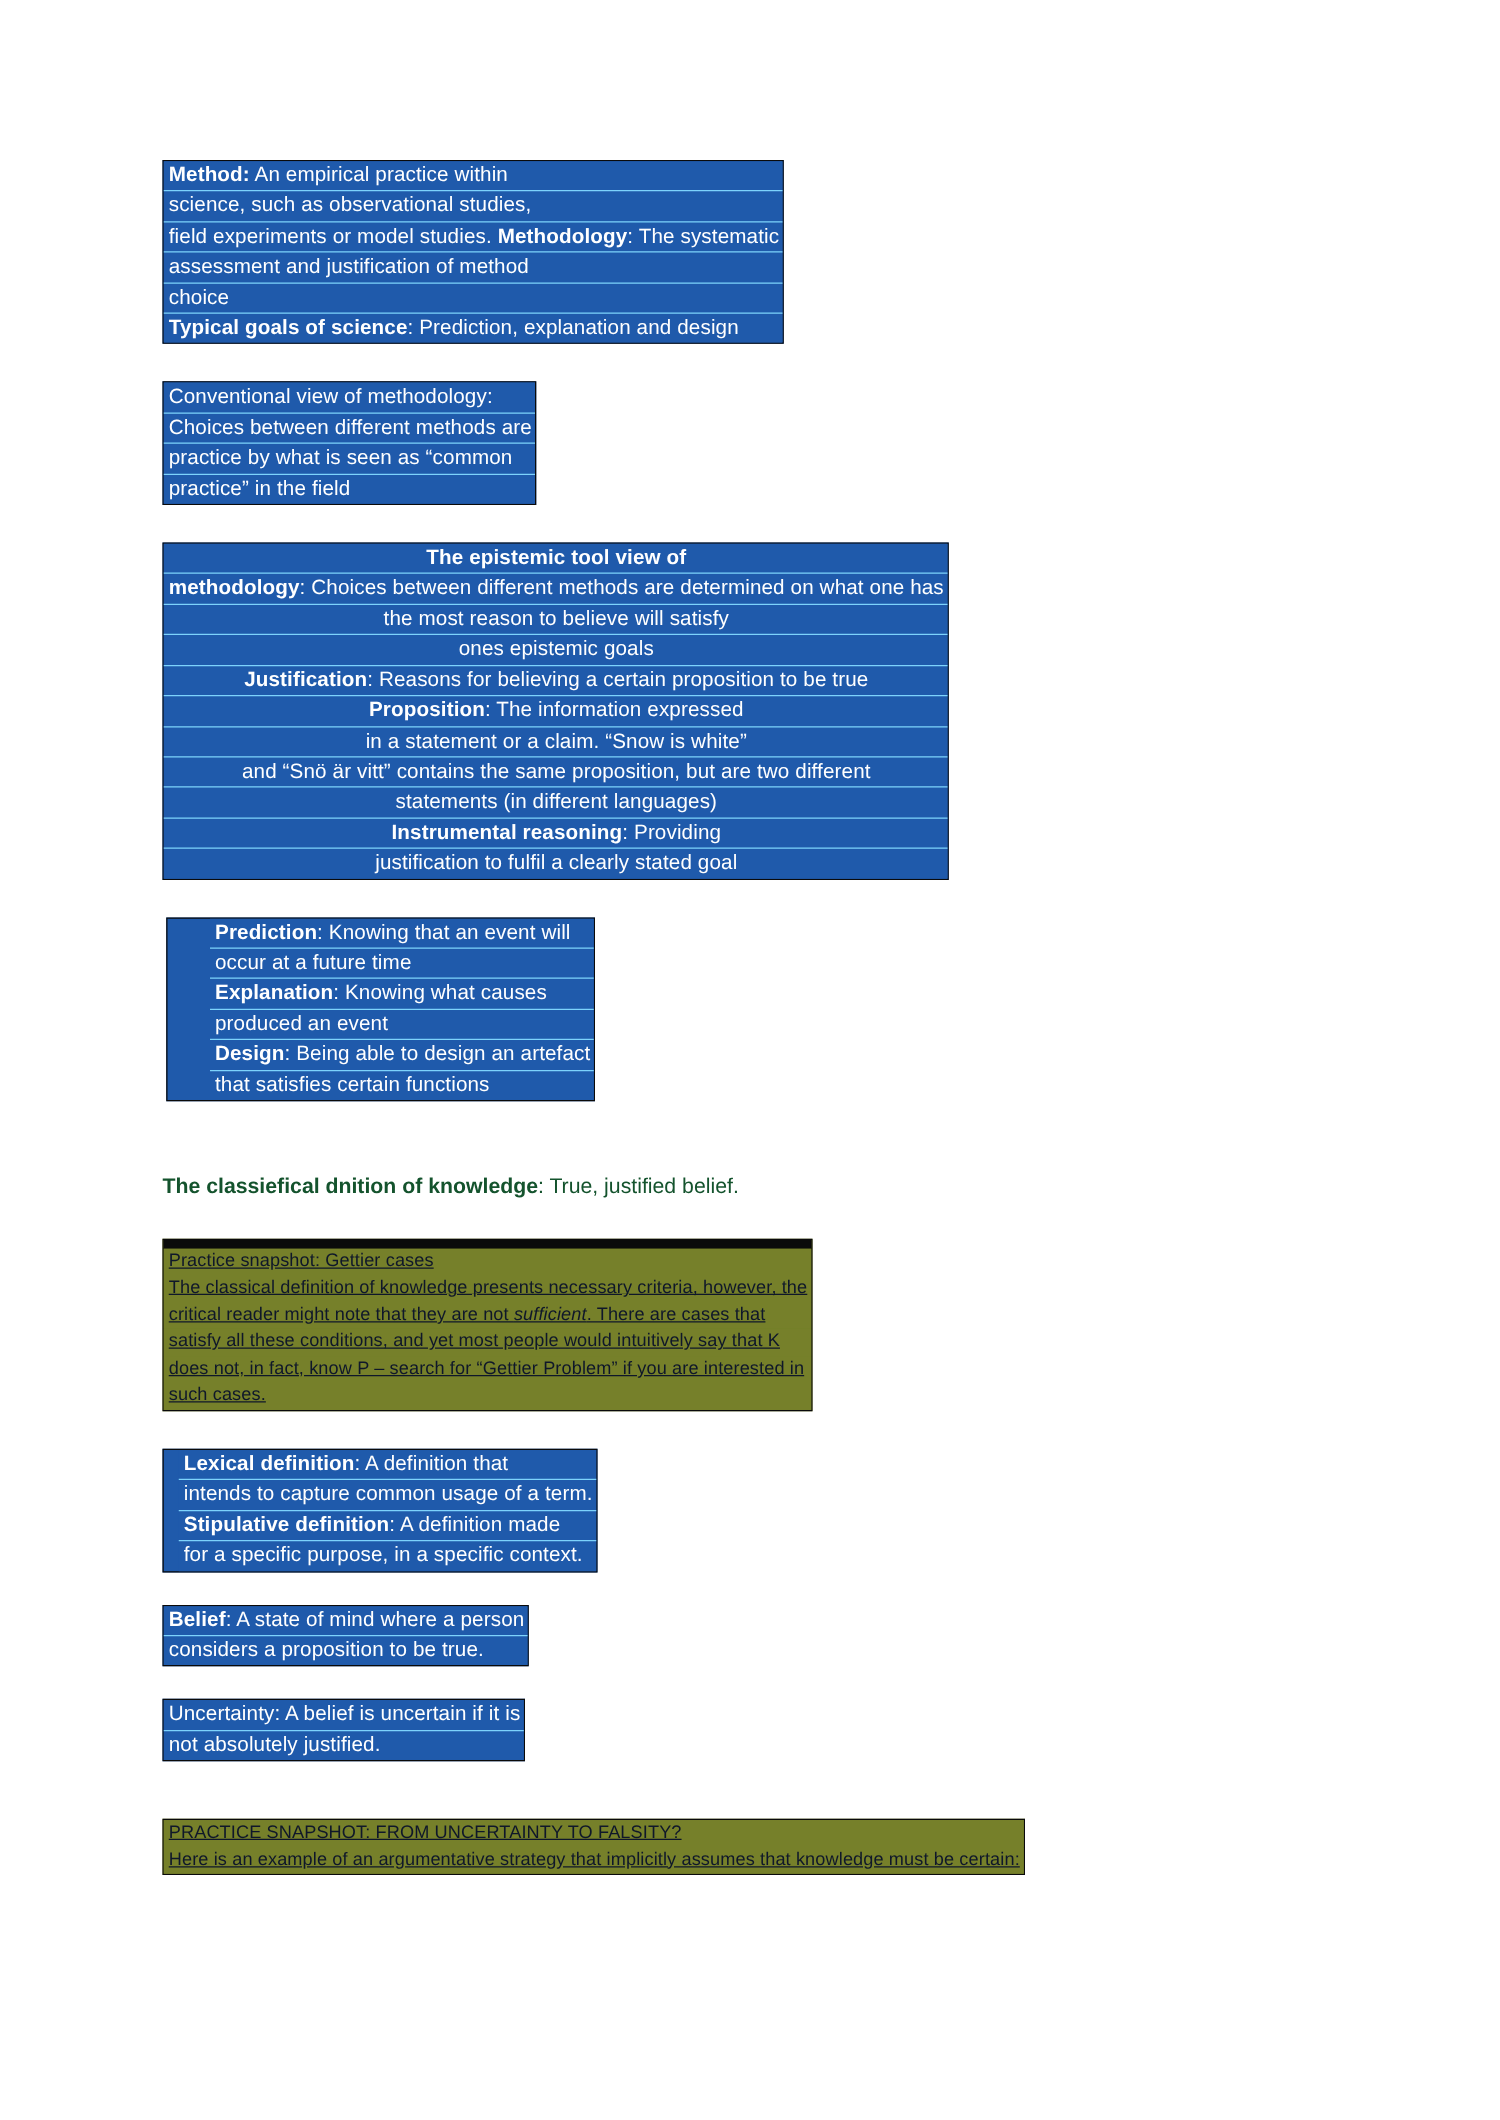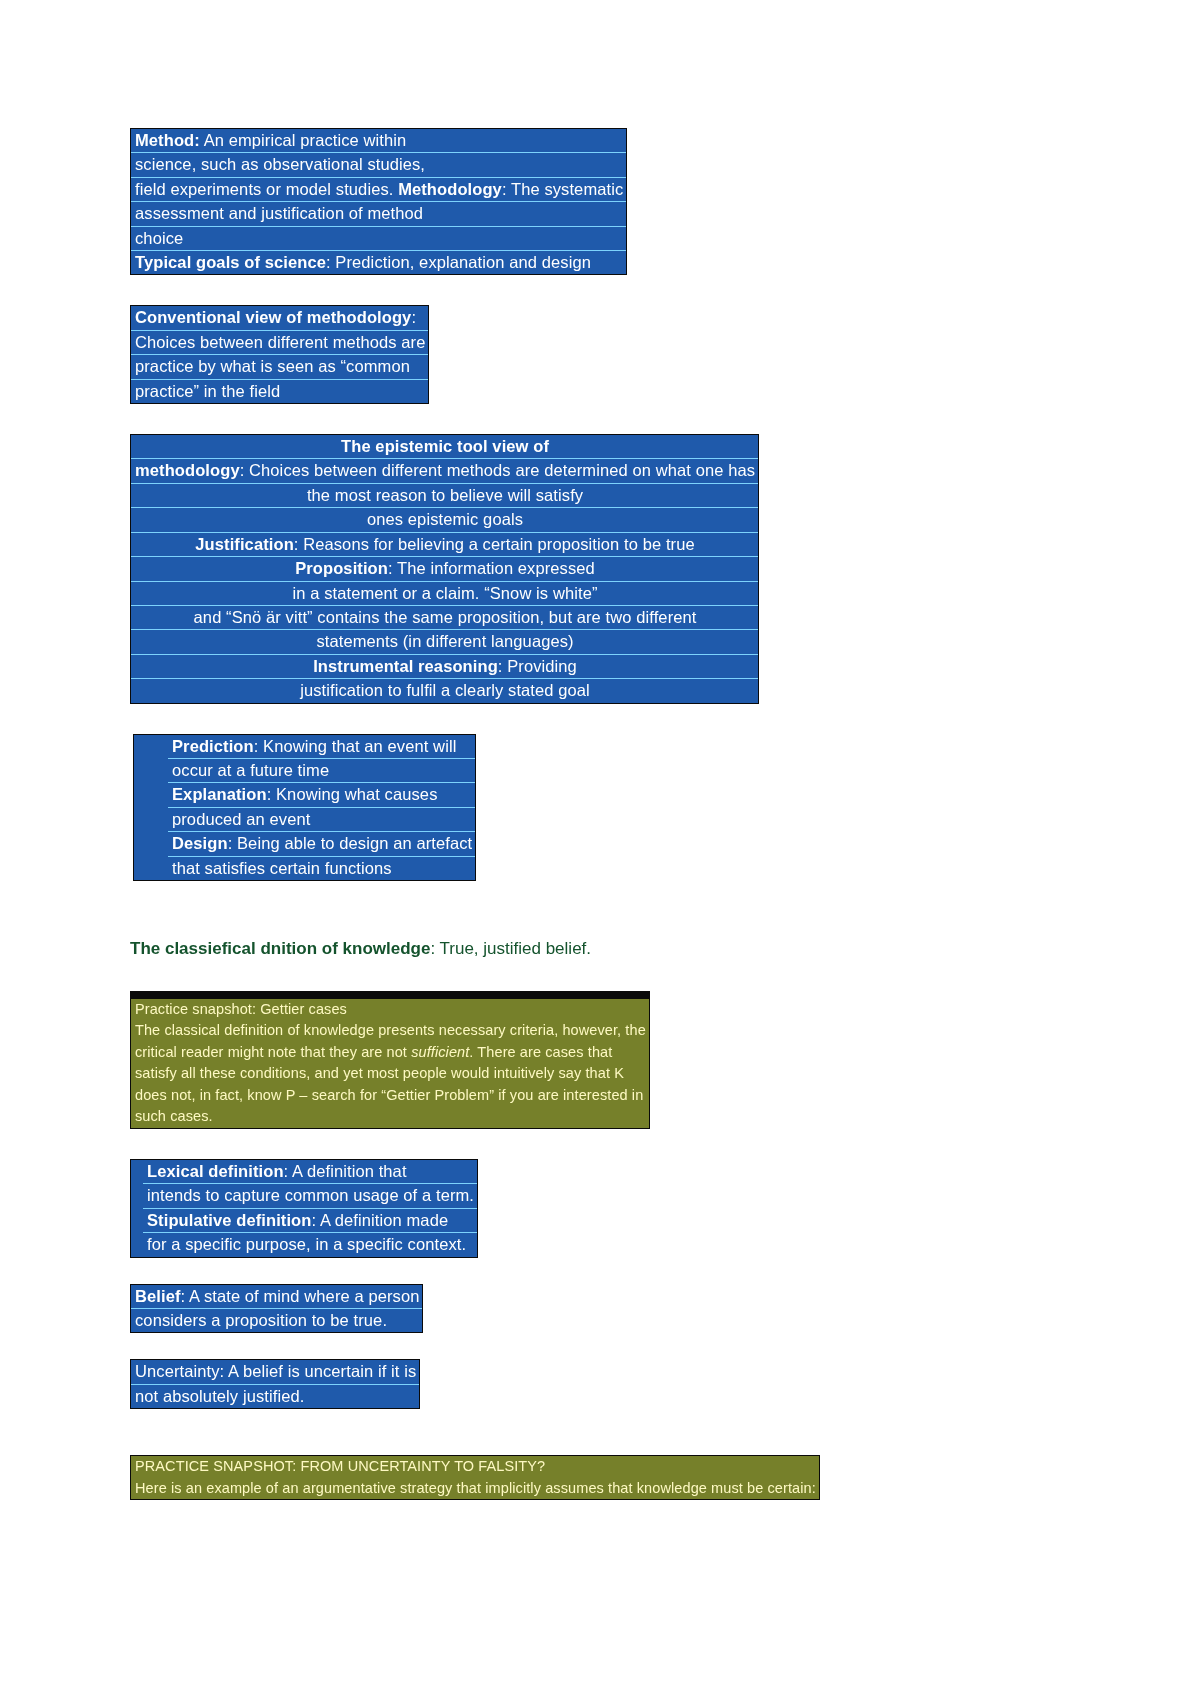--- a/index.html
+++ b/index.html
@@ -34,21 +34,22 @@
     border: 1.5px solid #0a0a0a;
     padding: 0;
     line-height: 1.0;
   }
   .hl-blue {
     background: #1f5aab;
     color: #ffffff;
   }
   .hl-olive {
     background: #76802a;
-    color: #fef9c3;
+    color: #0f172a;
+    text-decoration: underline;
   }
   .block-wrap { display: block; }
 
   .ln {
     display: block;
     font-size: 16.5px;
     line-height: 23.4px;
     white-space: pre;
     padding: 0 3px 0 4px;
     letter-spacing: 0.1px;
@@ -104,21 +105,21 @@
 <div class="page">
   <div class="content">
 
     <div class="block-wrap">
       <span class="hl-block hl-blue blk-method"><span class="ln"><span style="font-weight: bold;">Method:</span><span> An empirical practice within</span></span><span class="ln"><span>science, such as observational studies,</span></span><span class="ln"><span>field experiments or model studies. </span><span style="font-weight: bold;">Methodology</span><span>: The systematic</span></span><span class="ln"><span>assessment and justification of method</span></span><span class="ln"><span>choice</span></span><span class="ln"><span style="font-weight: bold;">Typical goals of science</span><span>: Prediction, explanation and design</span></span></span>
     </div>
 
     <div class="gap-md"></div>
 
     <div class="block-wrap">
-      <span class="hl-block hl-blue blk-conv"><span class="ln"><span style="font-weight: bold;">Conventional view of methodology</span><span>:</span></span><span class="ln"><span>Choices between different methods are</span></span><span class="ln"><span>practice by what is seen as “common</span></span><span class="ln"><span>practice” in the field</span></span></span>
+      <span class="hl-block hl-blue blk-conv"><span class="ln"><span style="font-weight: normal;">Conventional view of methodology</span><span>:</span></span><span class="ln"><span>Choices between different methods are</span></span><span class="ln"><span>practice by what is seen as “common</span></span><span class="ln"><span>practice” in the field</span></span></span>
     </div>
 
     <div class="gap-md"></div>
 
     <div class="block-wrap">
       <span class="hl-block hl-blue blk-epi"><span class="ln"><span style="font-weight: bold;">The epistemic tool view of</span></span><span class="ln"><span style="font-weight: bold;">methodology</span><span>: Choices between different methods are determined on what one has</span></span><span class="ln"><span>the most reason to believe will satisfy</span></span><span class="ln"><span>ones epistemic goals</span></span><span class="ln"><span style="font-weight: bold;">Justification</span><span>: Reasons for believing a certain proposition to be true</span></span><span class="ln"><span style="font-weight: bold;">Proposition</span><span>: The information expressed</span></span><span class="ln"><span>in a statement or a claim. “Snow is white”</span></span><span class="ln"><span>and “Snö är vitt” contains the same proposition, but are two different</span></span><span class="ln"><span>statements (in different languages)</span></span><span class="ln"><span style="font-weight: bold;">Instrumental reasoning</span><span>: Providing</span></span><span class="ln"><span>justification to fulfil a clearly stated goal</span></span></span>
     </div>
 
     <div class="gap-md"></div>
 

